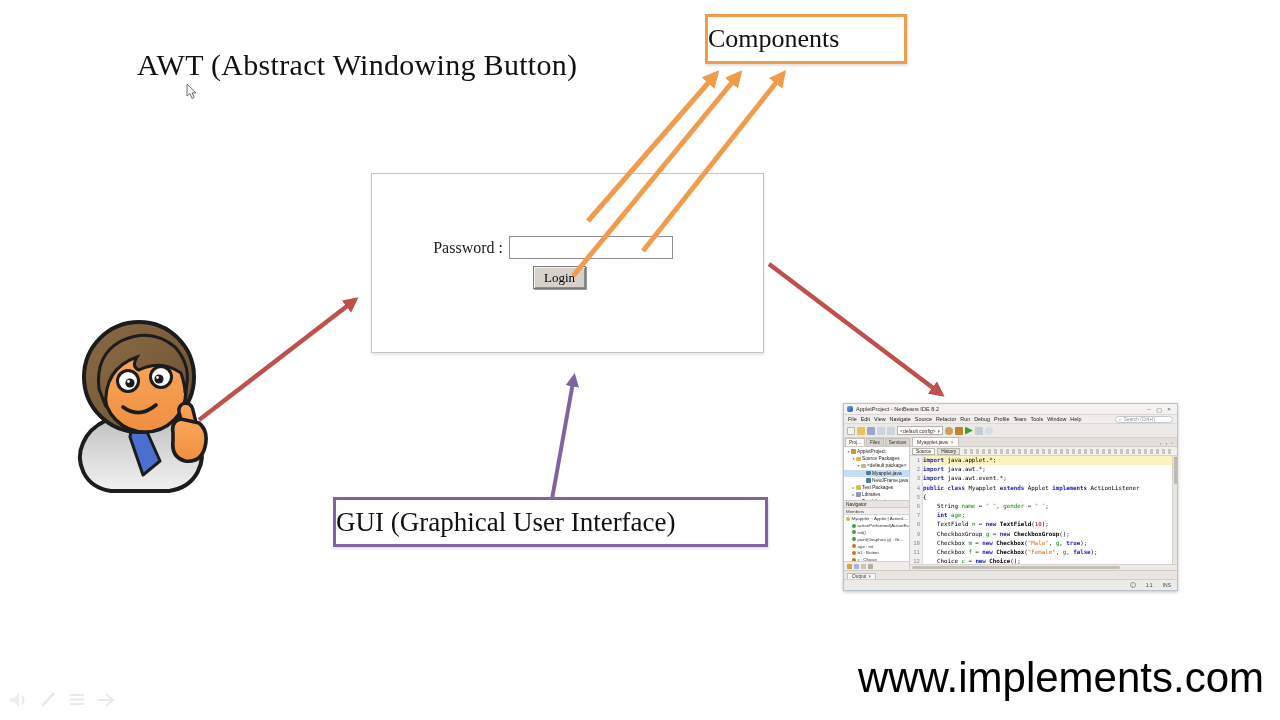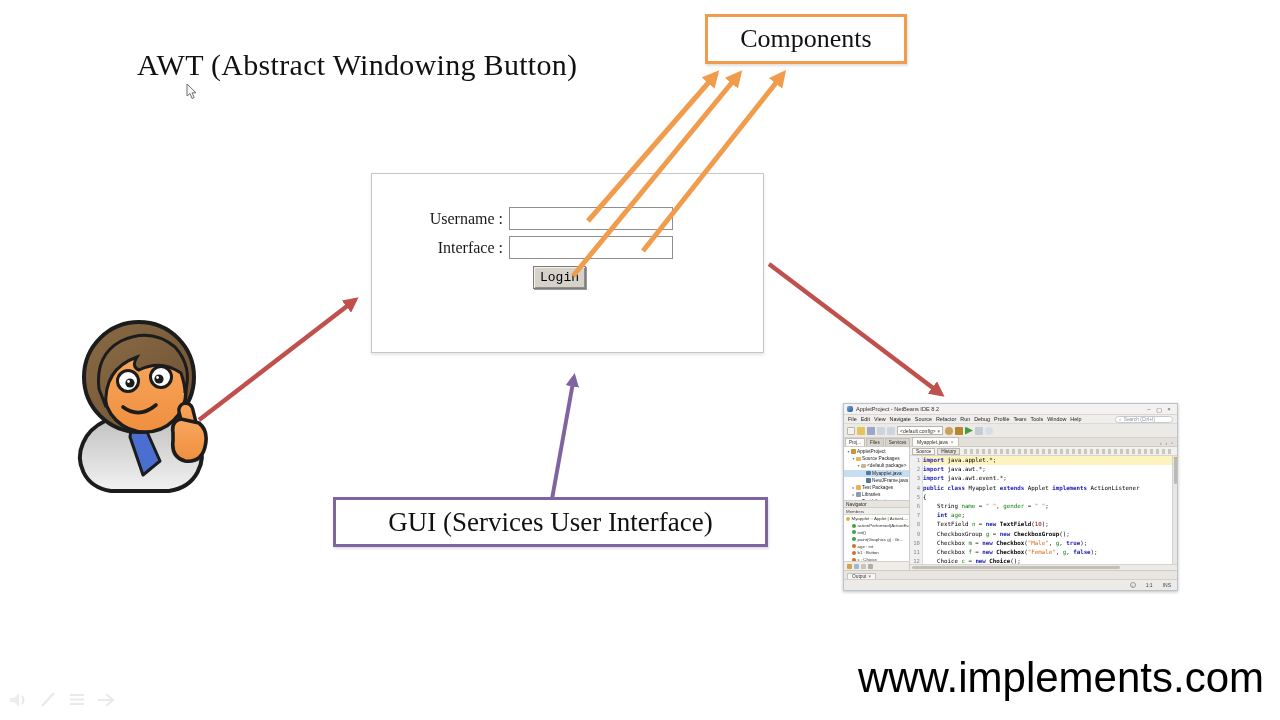--- a/index.html
+++ b/index.html
@@ -6,38 +6,38 @@
   html,body { width:1280px; height:720px; background:#fff; overflow:hidden; }
   body { font-family:"Liberation Serif","DejaVu Serif",serif; position:relative; }
   .abs { position:absolute; }
 
   
   #slide-title { left:137px; top:48px; font-size:30px; color:#111; letter-spacing:.3px; }
   #footer-url  { right:16px; top:654px; font-size:42px; color:#000;
                  font-family:"Liberation Sans",sans-serif; }
 
   
-  .label-box { background:#fff; display:flex; align-items:center; justify-content:center;
+  .label-box { background:#fff; display:flex; align-items:center; justify-content:flex-start;
                color:#111; box-shadow:1px 2px 2px rgba(0,0,0,.12); }
   #components-box { left:705px; top:14px; width:202px; height:50px;
                     border:3px solid #F09C4C; font-size:26px; }
   #gui-box { left:333px; top:497px; width:435px; height:50px;
              border:3px solid #8064A2; font-size:27px; }
 
   
   #login-panel { left:371px; top:173px; width:393px; height:180px; background:#fff;
                  border:1px solid #c6c6c6; box-shadow:0 2px 3px rgba(0,0,0,.10); }
   .form-row { position:absolute; left:0; display:flex; align-items:center; }
   .form-label { width:137px; text-align:right; font-size:16px; color:#1a1a1a; padding-right:6px; }
   .form-input { width:164px; height:23px; border:1px solid #8f8f8f; background:#fff;
                 font-size:12px; outline:none; padding:0 3px; }
   #login-button { position:absolute; left:161px; top:92px; width:53px; height:23px;
                   background:#d6d2c9; border:1px solid #7b7b7b;
                   box-shadow:inset 1px 1px 0 #f4f2ee, inset -1px -1px 0 #8e8e8e, 1px 1px 0 #9a9a9a;
-                  font-family:Liberation Mono, monospace; font-size:13px; color:#000; }
+                  font-family:Liberation Serif, serif; font-size:13px; color:#000; }
 
   
   #arrows { left:0; top:0; width:1280px; height:720px; pointer-events:none; z-index:6; }
 
   
   #ghost-icons { left:8px; top:690px; z-index:2; }
 
   
   #mouse-cursor { left:186px; top:84px; z-index:7; }
 
@@ -142,30 +142,26 @@
 
 <svg class="abs" id="mouse-cursor" width="12" height="16" viewBox="0 0 12 16">
   <polygon points="1,0 1,12 4,9.5 6,14.5 8.2,13.5 6.2,8.8 10,8.8" fill="#f5f5f5" stroke="#707070" stroke-width="1"></polygon>
 </svg>
 
 <div class="abs label-box" id="components-box">
   <span>Components</span>
 </div>
 
 <div class="abs label-box" id="gui-box">
-  <span>GUI (Services User Interface)</span>
+  <span>GUI (Graphical User Interface)</span>
 </div>
 
 <div class="abs" id="login-panel">
-  <div class="form-row" style="top:33px;">
-    <span class="form-label">Username :</span>
-    <input class="form-input" type="text" value="" style="">
-  </div>
   <div class="form-row" style="top:62px;">
-    <span class="form-label">Interface :</span>
+    <span class="form-label">Password :</span>
     <input class="form-input" type="text" value="" style="">
   </div>
   <button id="login-button">Login</button>
 </div>
 
 <svg class="abs" style="left:73px; top:315px;" width="138" height="182" viewBox="0 0 138 182">
   <defs>
     <linearGradient id="gBody" x1="0" y1="0" x2="0" y2="1">
       <stop offset="0" stop-color="#bdbdbd"></stop>
         <stop offset="1" stop-color="#f2f2f2"></stop>

